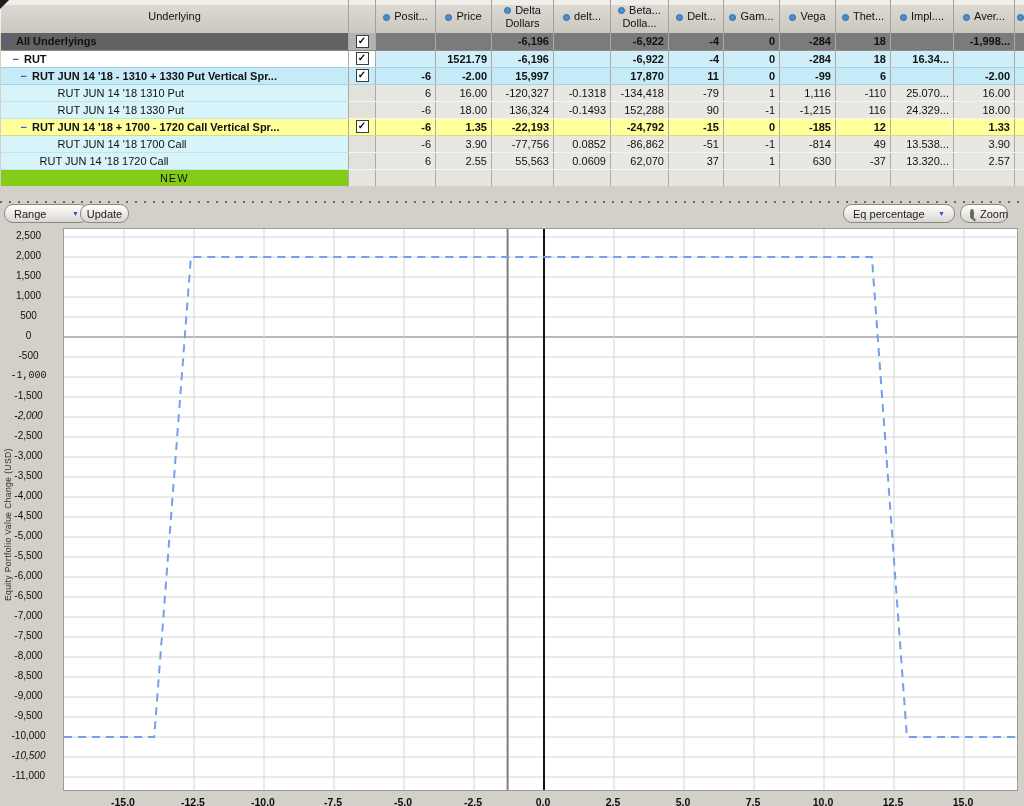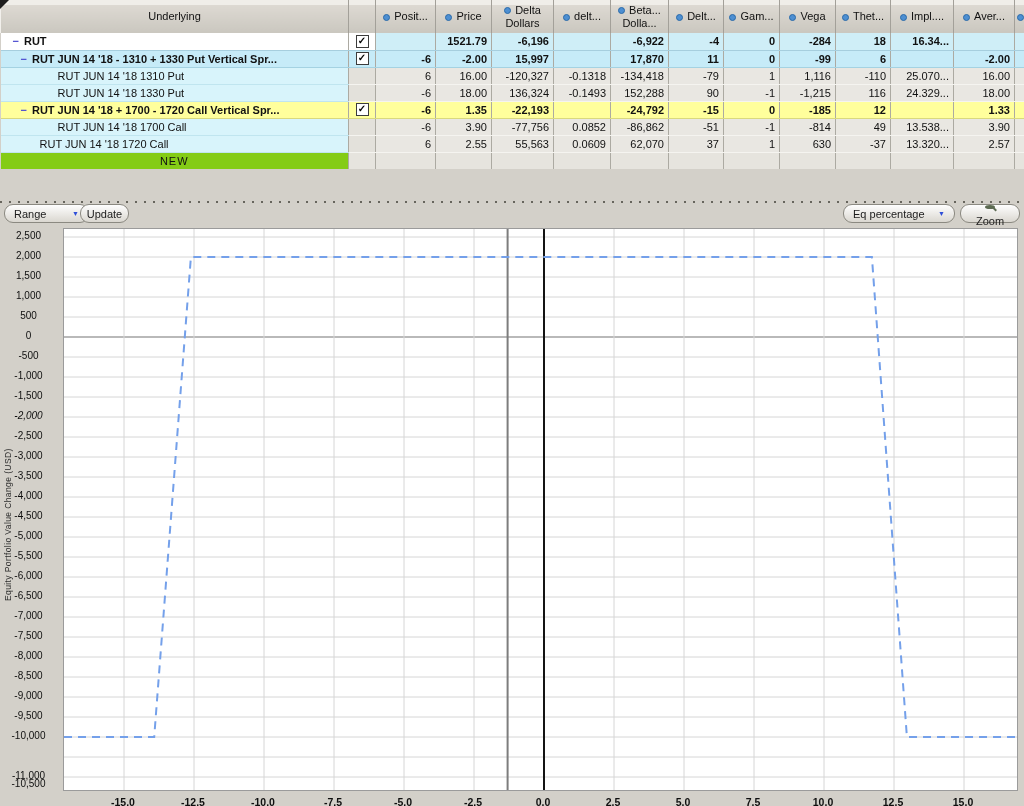--- a/index.html
+++ b/index.html
@@ -56,21 +56,21 @@
   #dotted-separator{position:absolute;top:201px;left:0;width:1024px;height:2px;
     background-image:repeating-linear-gradient(90deg,#67655d 0 2px,transparent 2px 9px);}
   .btn{position:absolute;top:204px;height:19px;box-sizing:border-box;
     border:1px solid #8b8981;border-radius:9px;
     background:linear-gradient(#fefefe,#dad7d0);
     font-size:11px;color:#1c1c1c;display:flex;align-items:center;padding:0 9px;cursor:default;}
   .dd-arrow{color:#2f4fd8;font-size:7px;margin-left:8px;}
   #btn-range{left:4px;width:85px;justify-content:space-between;}
   #btn-update{left:80px;width:49px;justify-content:center;}
   #dd-mode{left:843px;width:112px;justify-content:space-between;}
-  #btn-zoom{left:960px;width:60px;gap:6px;flex-direction:column;}
+  #btn-zoom{left:960px;width:48px;gap:6px;}
   .mag{width:6px;height:6px;border:2px solid #5d6b52;border-radius:50%;background:#d7e6c2;position:relative;display:inline-block;}
   .mag::after{content:"";position:absolute;width:5px;height:2px;background:#5d6b52;
     transform:rotate(45deg);right:-4px;bottom:-3px;}
   
   #chart{position:absolute;top:224px;left:0;width:1024px;height:582px;}
   #plot-area{position:absolute;left:63px;top:4px;width:953px;height:561px;background:#fff;
     border:1px solid #9b9b9b;box-sizing:content-box;}
   .ylab{position:absolute;left:0;width:57px;text-align:center;font-size:10px;color:#0f0f0f;}
   .xlab{position:absolute;width:54px;text-align:center;font-size:10.5px;color:#0f0f0f;font-weight:bold;}
   #axis-title{position:absolute;left:3px;font-size:8.5px;color:#2c2c2c;letter-spacing:.4px;
@@ -112,20 +112,38 @@
         <th><span class="hdr-dot"></span>Delt...</th>
         <th><span class="hdr-dot"></span>Gam...</th>
         <th><span class="hdr-dot"></span>Vega</th>
         <th><span class="hdr-dot"></span>Thet...</th>
         <th><span class="hdr-dot"></span>Impl....</th>
         <th><span class="hdr-dot"></span>Aver...</th>
         <th><span class="hdr-dot"></span></th>
       </tr>
     </thead>
   <tbody id="table-body">
+      <tr class="summary">
+        <td class="c-label" style="padding-left: 4px;"><span class="dash">−</span><span>All Underlyings</span></td>
+        <td class="c-check">
+          <div class="checkbox checked"></div>
+        </td>
+        <td class="c-num"></td>
+        <td class="c-num"></td>
+        <td class="c-num">-6,196</td>
+        <td class="c-num"></td>
+        <td class="c-num">-6,922</td>
+        <td class="c-num">-4</td>
+        <td class="c-num">0</td>
+        <td class="c-num">-284</td>
+        <td class="c-num">18</td>
+        <td class="c-num"></td>
+        <td class="c-num">-1,998...</td>
+        <td></td>
+      </tr>
       <tr class="underlying">
         <td class="c-label" style="padding-left: 12px;"><span class="dash">−</span><span>RUT</span></td>
         <td class="c-check">
           <div class="checkbox checked"></div>
         </td>
         <td class="c-num"></td>
         <td class="c-num">1521.79</td>
         <td class="c-num">-6,196</td>
         <td class="c-num"></td>
         <td class="c-num">-6,922</td>
@@ -322,40 +340,40 @@
         <line x1="480.00000002938094" y1="0" x2="480.00000002938094" y2="561" stroke="#141414" stroke-width="2"></line>
         <polyline points="0.0,508.0 90.2,508.0 126.9,28.0 807.9,28.0 842.9,508.0 953.0,508.0" fill="none" stroke="#74a0ea" stroke-width="2" stroke-dasharray="8 6"></polyline>
       </svg></div>
 <div class="ylab" style="top: 6px;">2,500</div>
     <div class="ylab" style="top: 26px;">2,000</div>
     <div class="ylab" style="top: 46px;">1,500</div>
     <div class="ylab" style="top: 66px;">1,000</div>
     <div class="ylab" style="top: 86px;">500</div>
     <div class="ylab" style="top: 106px;">0</div>
     <div class="ylab" style="top: 126px;">-500</div>
-    <div class="ylab" style="top: 146px;">-1,000</div>
+    <div class="ylab" style="top: 146px; font-family: Liberation Mono, monospace;">-1,000</div>
     <div class="ylab" style="top: 166px;">-1,500</div>
     <div class="ylab" style="top: 186px; font-style: italic;">-2,000</div>
     <div class="ylab" style="top: 206px;">-2,500</div>
     <div class="ylab" style="top: 226px;">-3,000</div>
     <div class="ylab" style="top: 246px;">-3,500</div>
     <div class="ylab" style="top: 266px;">-4,000</div>
     <div class="ylab" style="top: 286px;">-4,500</div>
     <div class="ylab" style="top: 306px;">-5,000</div>
     <div class="ylab" style="top: 326px;">-5,500</div>
     <div class="ylab" style="top: 346px;">-6,000</div>
     <div class="ylab" style="top: 366px;">-6,500</div>
     <div class="ylab" style="top: 386px;">-7,000</div>
     <div class="ylab" style="top: 406px;">-7,500</div>
     <div class="ylab" style="top: 426px;">-8,000</div>
     <div class="ylab" style="top: 446px;">-8,500</div>
     <div class="ylab" style="top: 466px;">-9,000</div>
     <div class="ylab" style="top: 486px;">-9,500</div>
     <div class="ylab" style="top: 506px;">-10,000</div>
-    <div class="ylab" style="top: 554px;">-10,500</div>
+    <div class="ylab" style="top: 526px; font-style: italic;">-10,500</div>
     <div class="ylab" style="top: 546px;">-11,000</div>
     <div class="xlab" style="left: 96px; top: 572px;">-15.0</div>
     <div class="xlab" style="left: 166px; top: 572px;">-12.5</div>
     <div class="xlab" style="left: 236px; top: 572px;">-10.0</div>
     <div class="xlab" style="left: 306px; top: 572px;">-7.5</div>
     <div class="xlab" style="left: 376px; top: 572px;">-5.0</div>
     <div class="xlab" style="left: 446px; top: 572px;">-2.5</div>
     <div class="xlab" style="left: 516px; top: 572px;">0.0</div>
     <div class="xlab" style="left: 586px; top: 572px;">2.5</div>
     <div class="xlab" style="left: 656px; top: 572px;">5.0</div>

